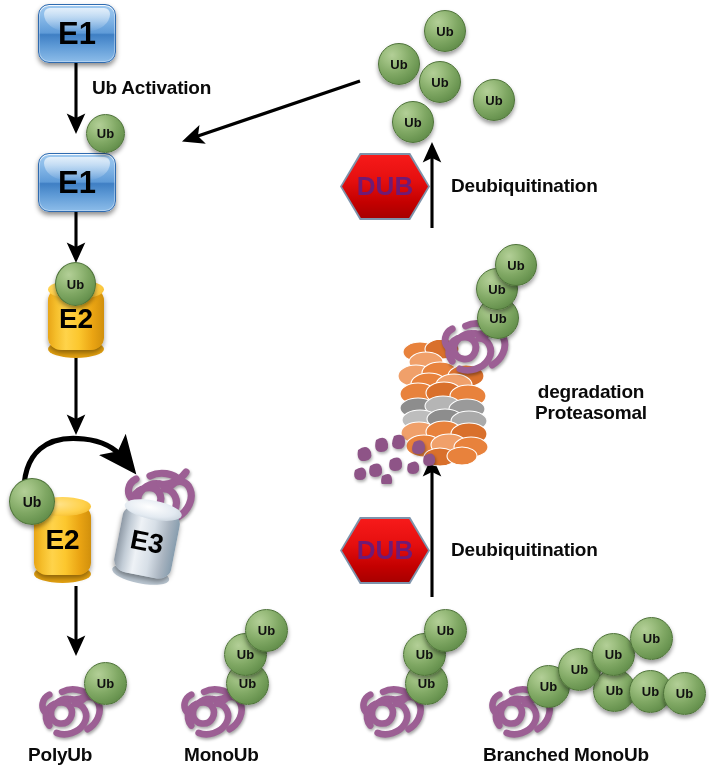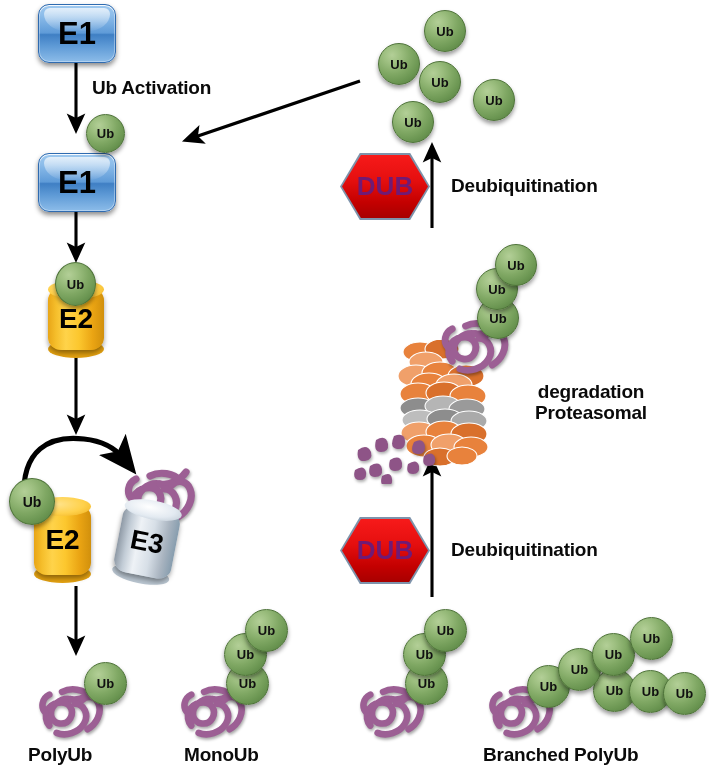--- a/index.html
+++ b/index.html
@@ -458,15 +458,15 @@
       <g fill="none" stroke="#9c5f94" stroke-width="7.2" stroke-linecap="round" stroke-linejoin="round">
         <path d="M16,50 C8,40 14,27 26,25 C38,23 44,33 39,42 C34,51 20,49 18,39 C16,29 28,19 40,21"></path>
         <path d="M40,21 C52,23 62,15 66,9"></path>
         <path d="M24,58 C34,62 48,58 54,48 C60,38 54,26 44,26"></path>
         <path d="M58,54 C68,48 74,36 70,26 C67,18 58,16 52,22"></path>
         <path d="M30,13 C40,8 54,10 60,18"></path>
         <path d="M12,36 C6,30 8,20 16,16"></path>
       </g>
     </svg>
   </div>
-  <div class="lbl" style="left:483px;top:744px;font-size:19px;">Branched PolyUb</div>
+  <div class="lbl" style="left:483px;top:744px;font-size:19px;">Branched MonoUb</div>
 
 </div>
 
 </body></html>

